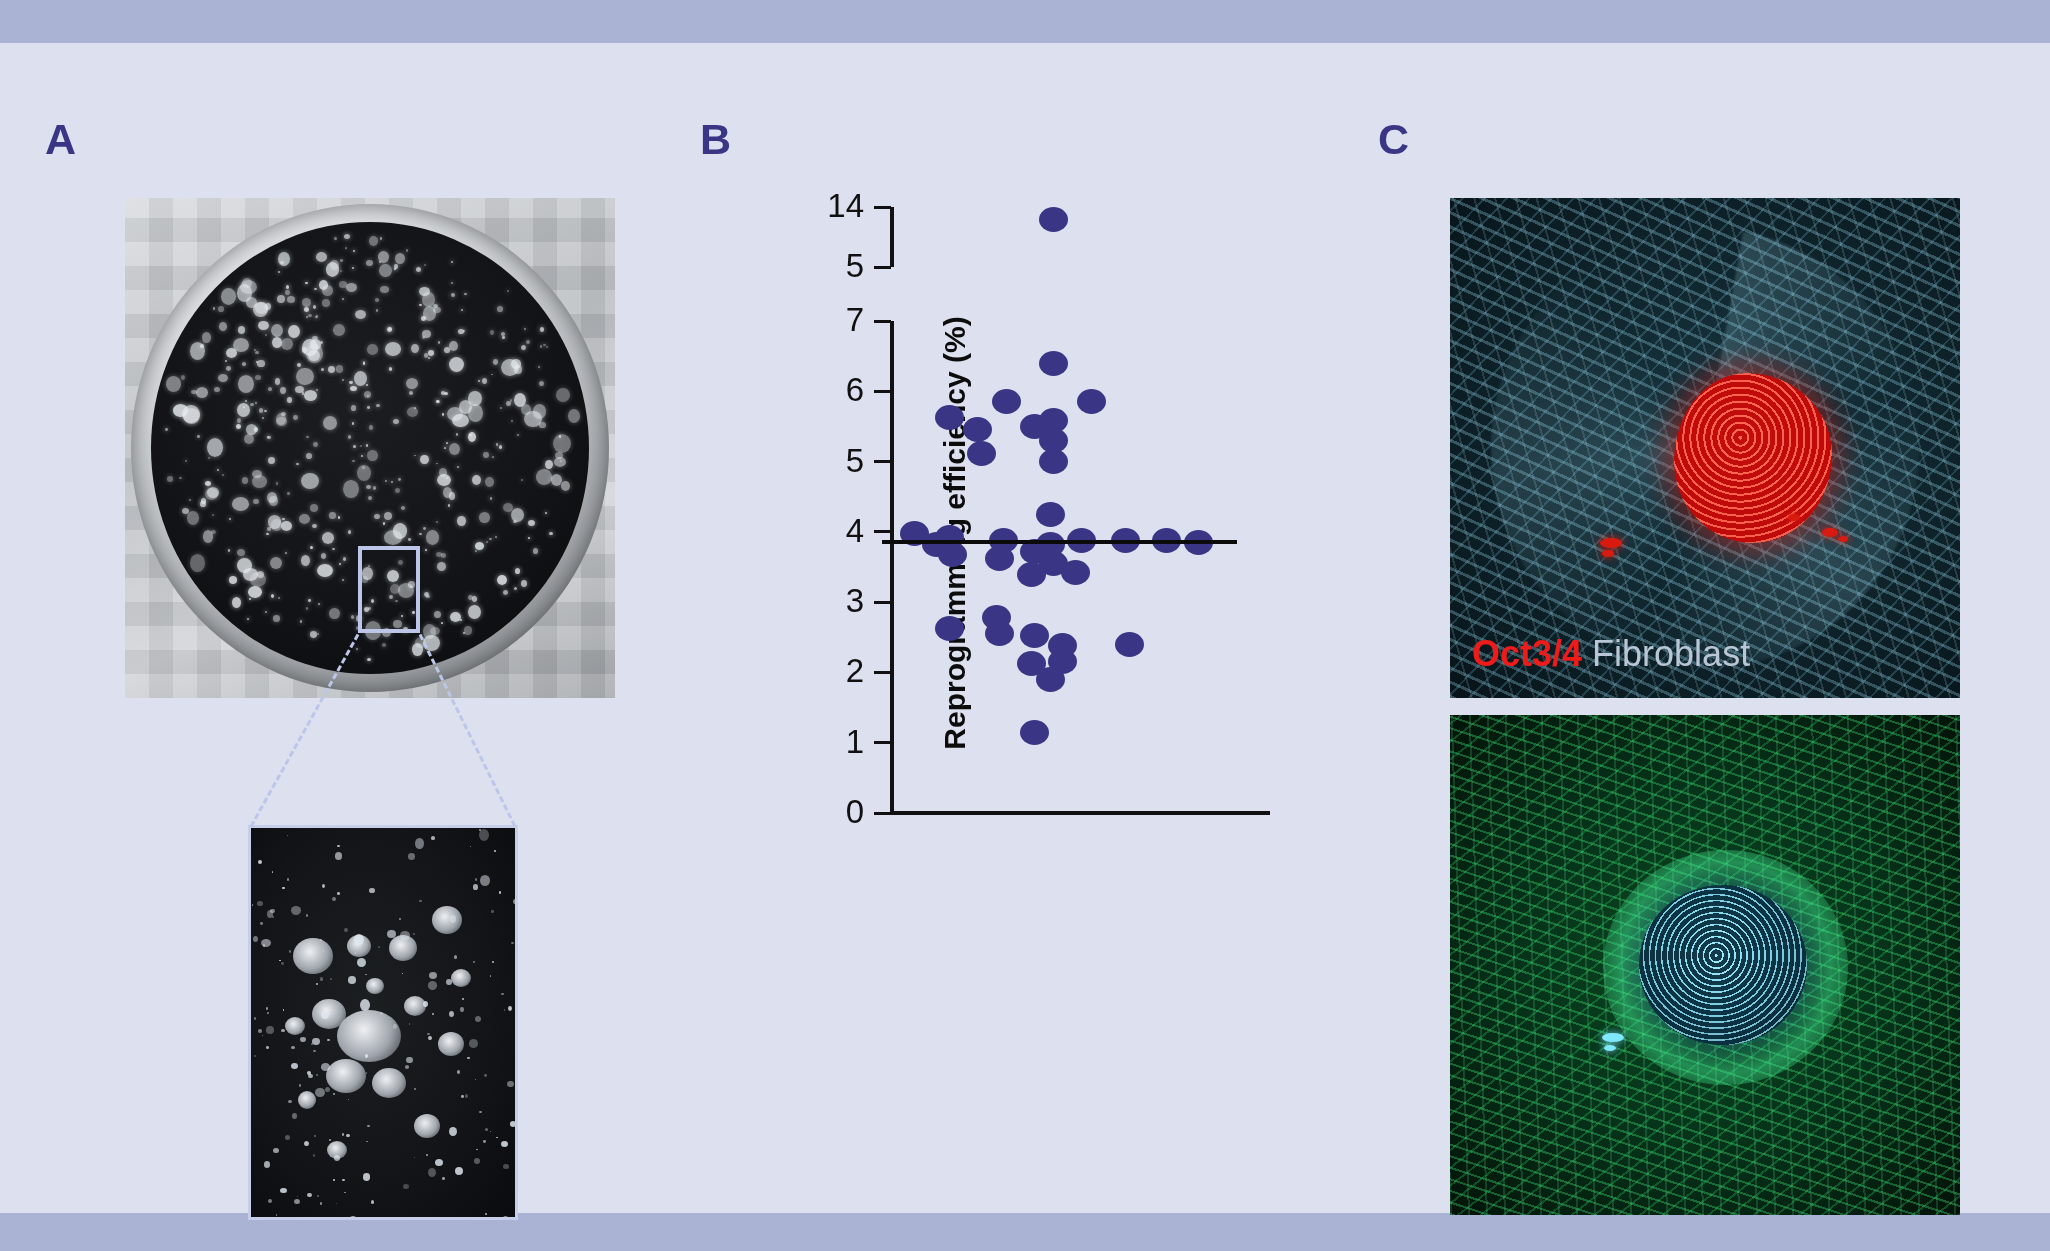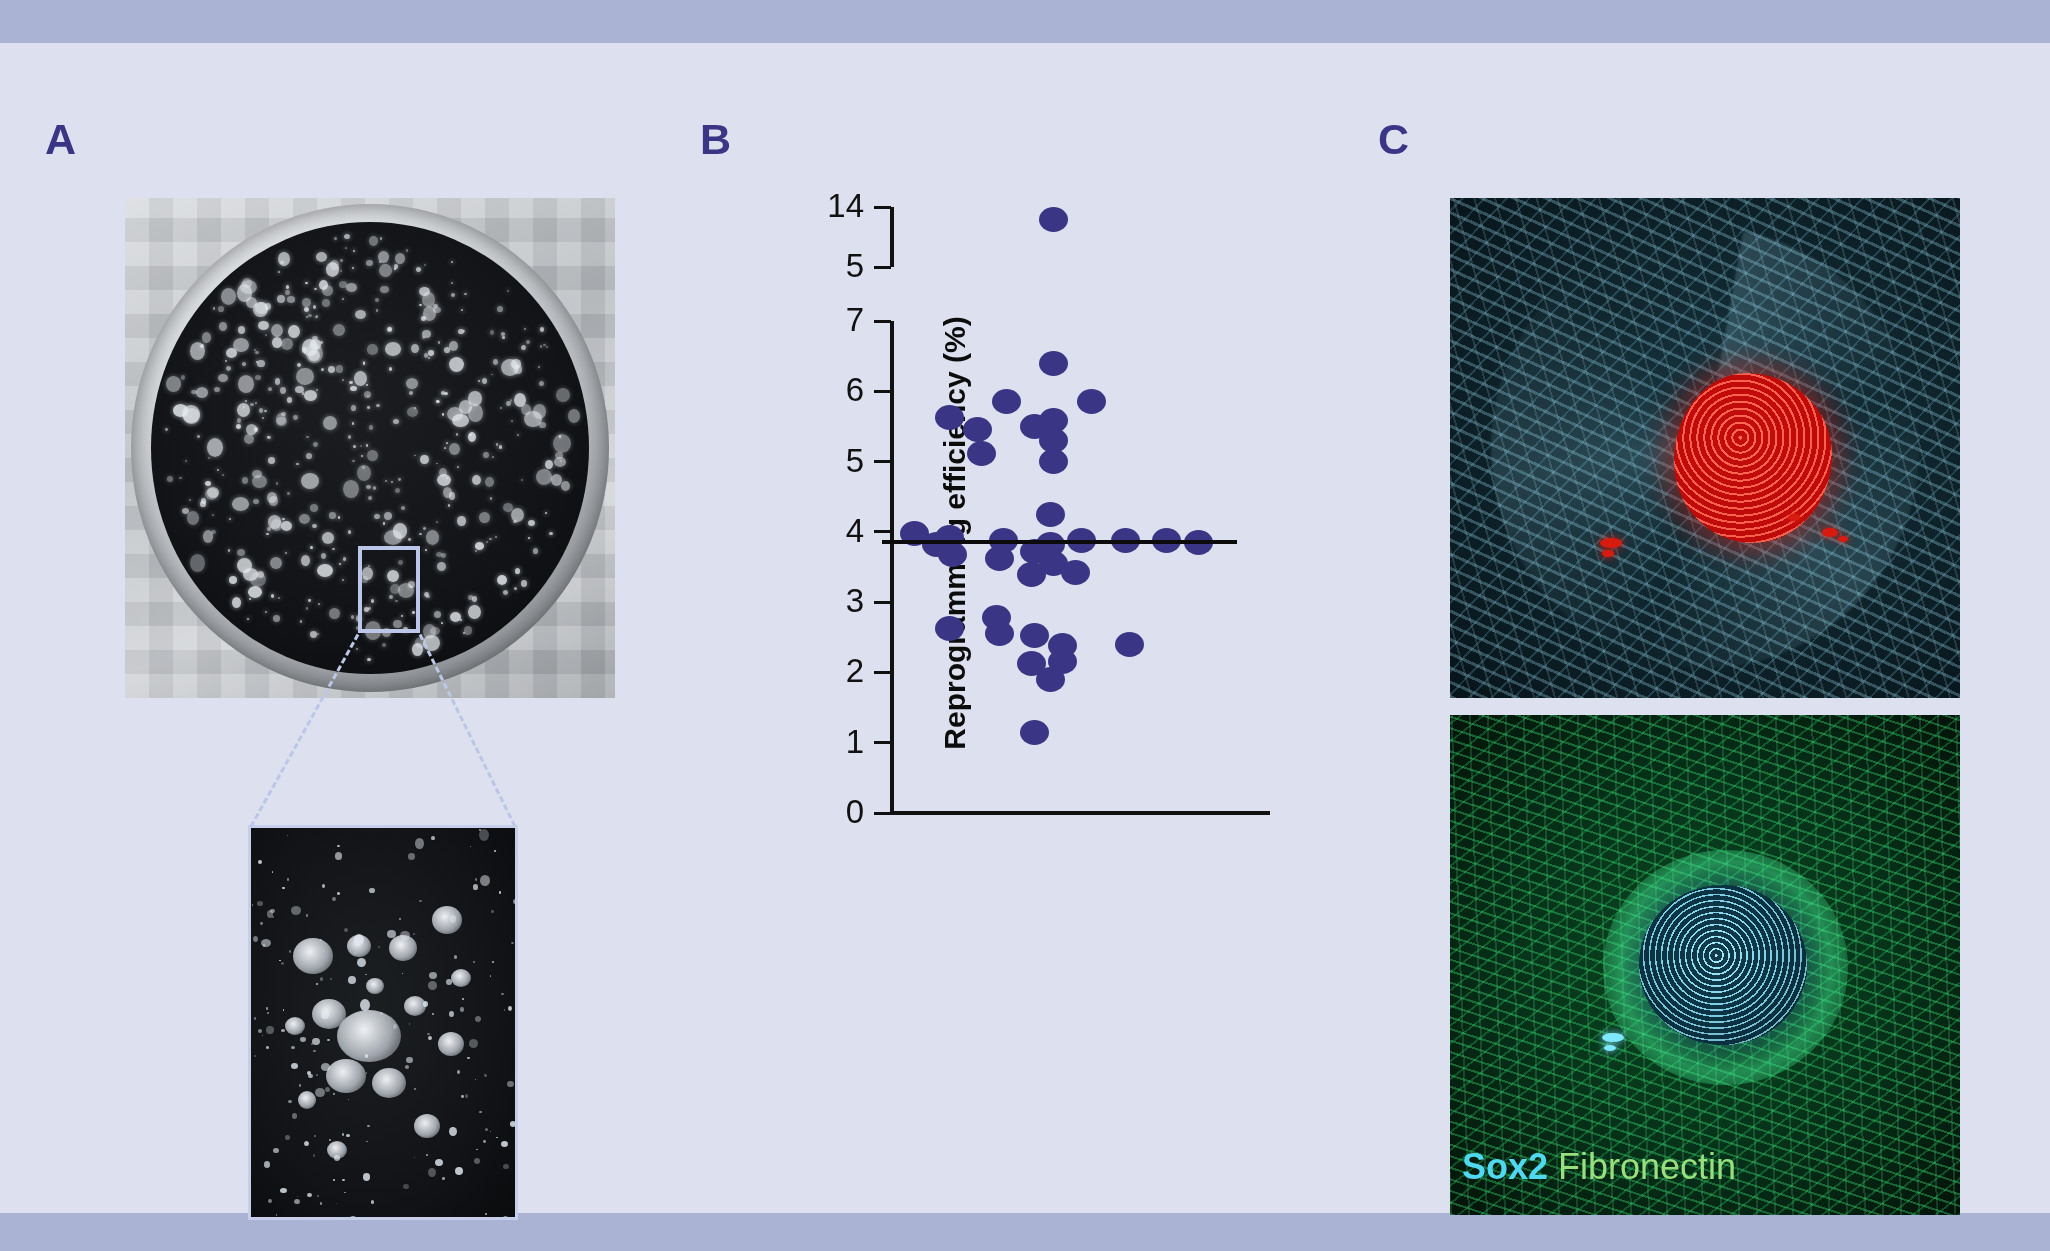--- a/index.html
+++ b/index.html
@@ -919,24 +919,24 @@
     <div id="img-top">
       <div class="fibro"></div>
       <div class="swirl"></div>
       <div id="colony-red"></div>
     <div class="red-fleck" style="left: 150px; top: 340px; width: 22px; height: 10px;"></div>
         <div class="red-fleck" style="left: 152px; top: 352px; width: 12px; height: 7px;"></div>
         <div class="red-fleck" style="left: 372px; top: 330px; width: 16px; height: 9px;"></div>
         <div class="red-fleck" style="left: 388px; top: 338px; width: 10px; height: 6px;"></div>
         <div class="red-fleck" style="left: 338px; top: 316px; width: 12px; height: 7px;"></div>
       </div>
+    <div class="img-caption" id="cap-top"><span class="cap-a" style="color: rgb(238, 27, 27);">Oct3/4</span><span style="color: rgb(185, 198, 214);"> Fibroblast</span></div>
 
     <div id="img-bottom">
       <div class="fnet"></div>
       <div id="colony-cyan-halo"></div>
       <div id="colony-cyan"></div>
     <div class="red-fleck" style="background: rgb(127, 232, 255); box-shadow: rgba(127, 232, 255, 0.5) 0px 0px 6px 2px; left: 152px; top: 318px; width: 22px; height: 9px;"></div>
         <div class="red-fleck" style="background: rgb(127, 232, 255); box-shadow: rgba(127, 232, 255, 0.5) 0px 0px 6px 2px; left: 154px; top: 330px; width: 12px; height: 6px;"></div>
       </div>
-    <div class="img-caption" id="cap-bottom"><span class="cap-a" style="color: rgb(79, 216, 239);">Sox2</span><span style="color: rgb(151, 224, 125);"> Fibronectin</span></div>
 
   </div>
 </div>
 
 </body></html>

